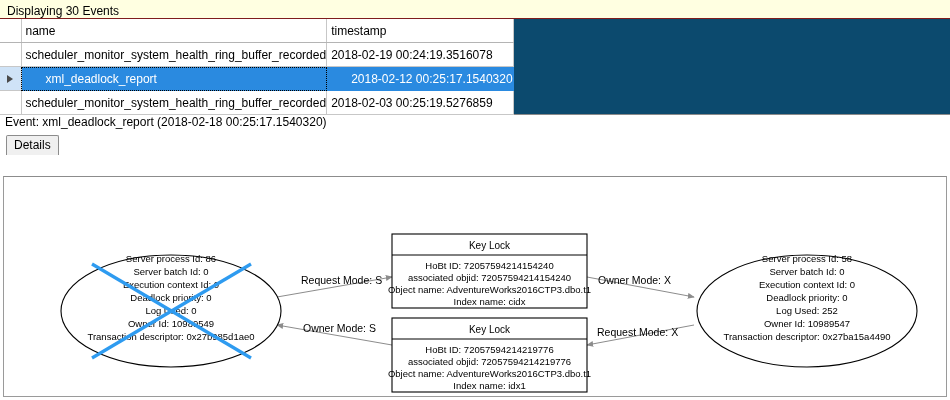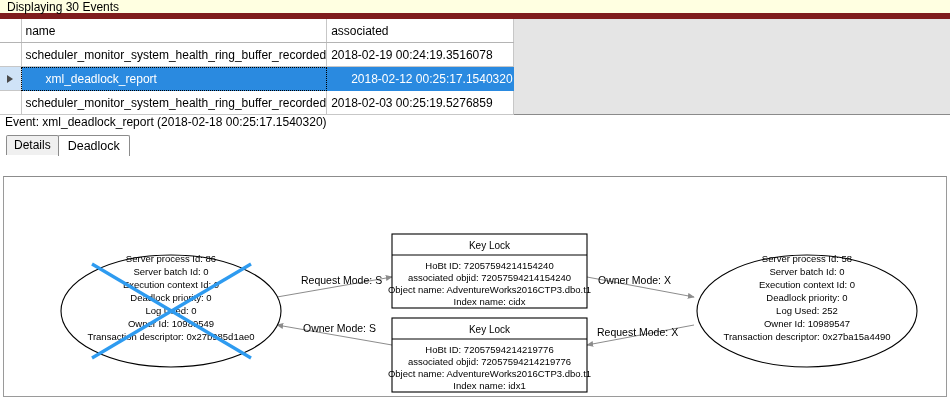--- a/index.html
+++ b/index.html
@@ -16,32 +16,32 @@
     overflow: hidden;
     position: relative;
   }
 
   
   #app { width: 950px; height: 400px; position: relative; }
 
   .banner {
     height: 19px;
     background: #ffffe1;
-    border-bottom: 6px solid #7f1d1d;
+    border-bottom: 1px solid #7f1d1d;
     display: flex;
-    align-items: flex-start;
+    align-items: flex-end;
     padding-left: 7px;
     box-sizing: border-box;
     font-size: 12px;
   }
 
   
   .grid-wrap {
     height: 96px;
-    background: #e5e5e5;
+    background: #0c4a6e;
     position: relative;
     box-sizing: border-box;
     border-bottom: 1px solid #8a8a8a;
   }
   table.grid {
     border-collapse: collapse;
     table-layout: fixed;
     background: #ffffff;
     font-size: 12px;
   }
@@ -180,21 +180,21 @@
     <table class="grid">
       <colgroup>
           <col class="c-sel">
           <col class="c-name">
           <col class="c-ts">
         </colgroup>
       <thead>
         <tr>
           <th class="sel-cell"></th>
           <th>name</th>
-          <th>associated</th>
+          <th>timestamp</th>
         </tr>
       </thead>
       <tbody>
         <tr>
           <td class="sel-cell"></td>
           <td class="data-cell">scheduler_monitor_system_health_ring_buffer_recorded</td>
           <td class="data-cell">2018-02-19 00:24:19.3516078</td>
         </tr>
         <tr class="selected">
           <td class="sel-cell"><span class="row-arrow"></span></td>
@@ -211,23 +211,20 @@
   </div>
 
   <div class="event-caption">
     <span>Event: xml_deadlock_report (2018-02-18 00:25:17.1540320)</span>
   </div>
 
   <div class="tabstrip">
     <div class="tab inactive">
       <span>Details</span>
     </div>
-    <div class="tab active">
-      <span>Deadlock</span>
-    </div>
   </div>
 
   <div class="canvas">
     <svg width="944" height="220" viewBox="0 0 944 220" xmlns="http://www.w3.org/2000/svg">
       <defs>
         <marker id="arrow" markerWidth="7" markerHeight="7" refX="6.2" refY="3" orient="auto" markerUnits="strokeWidth">
           <path d="M0,0 L7,3 L0,6 z" fill="#8c8c8c"></path>
         </marker>
       </defs>
 

